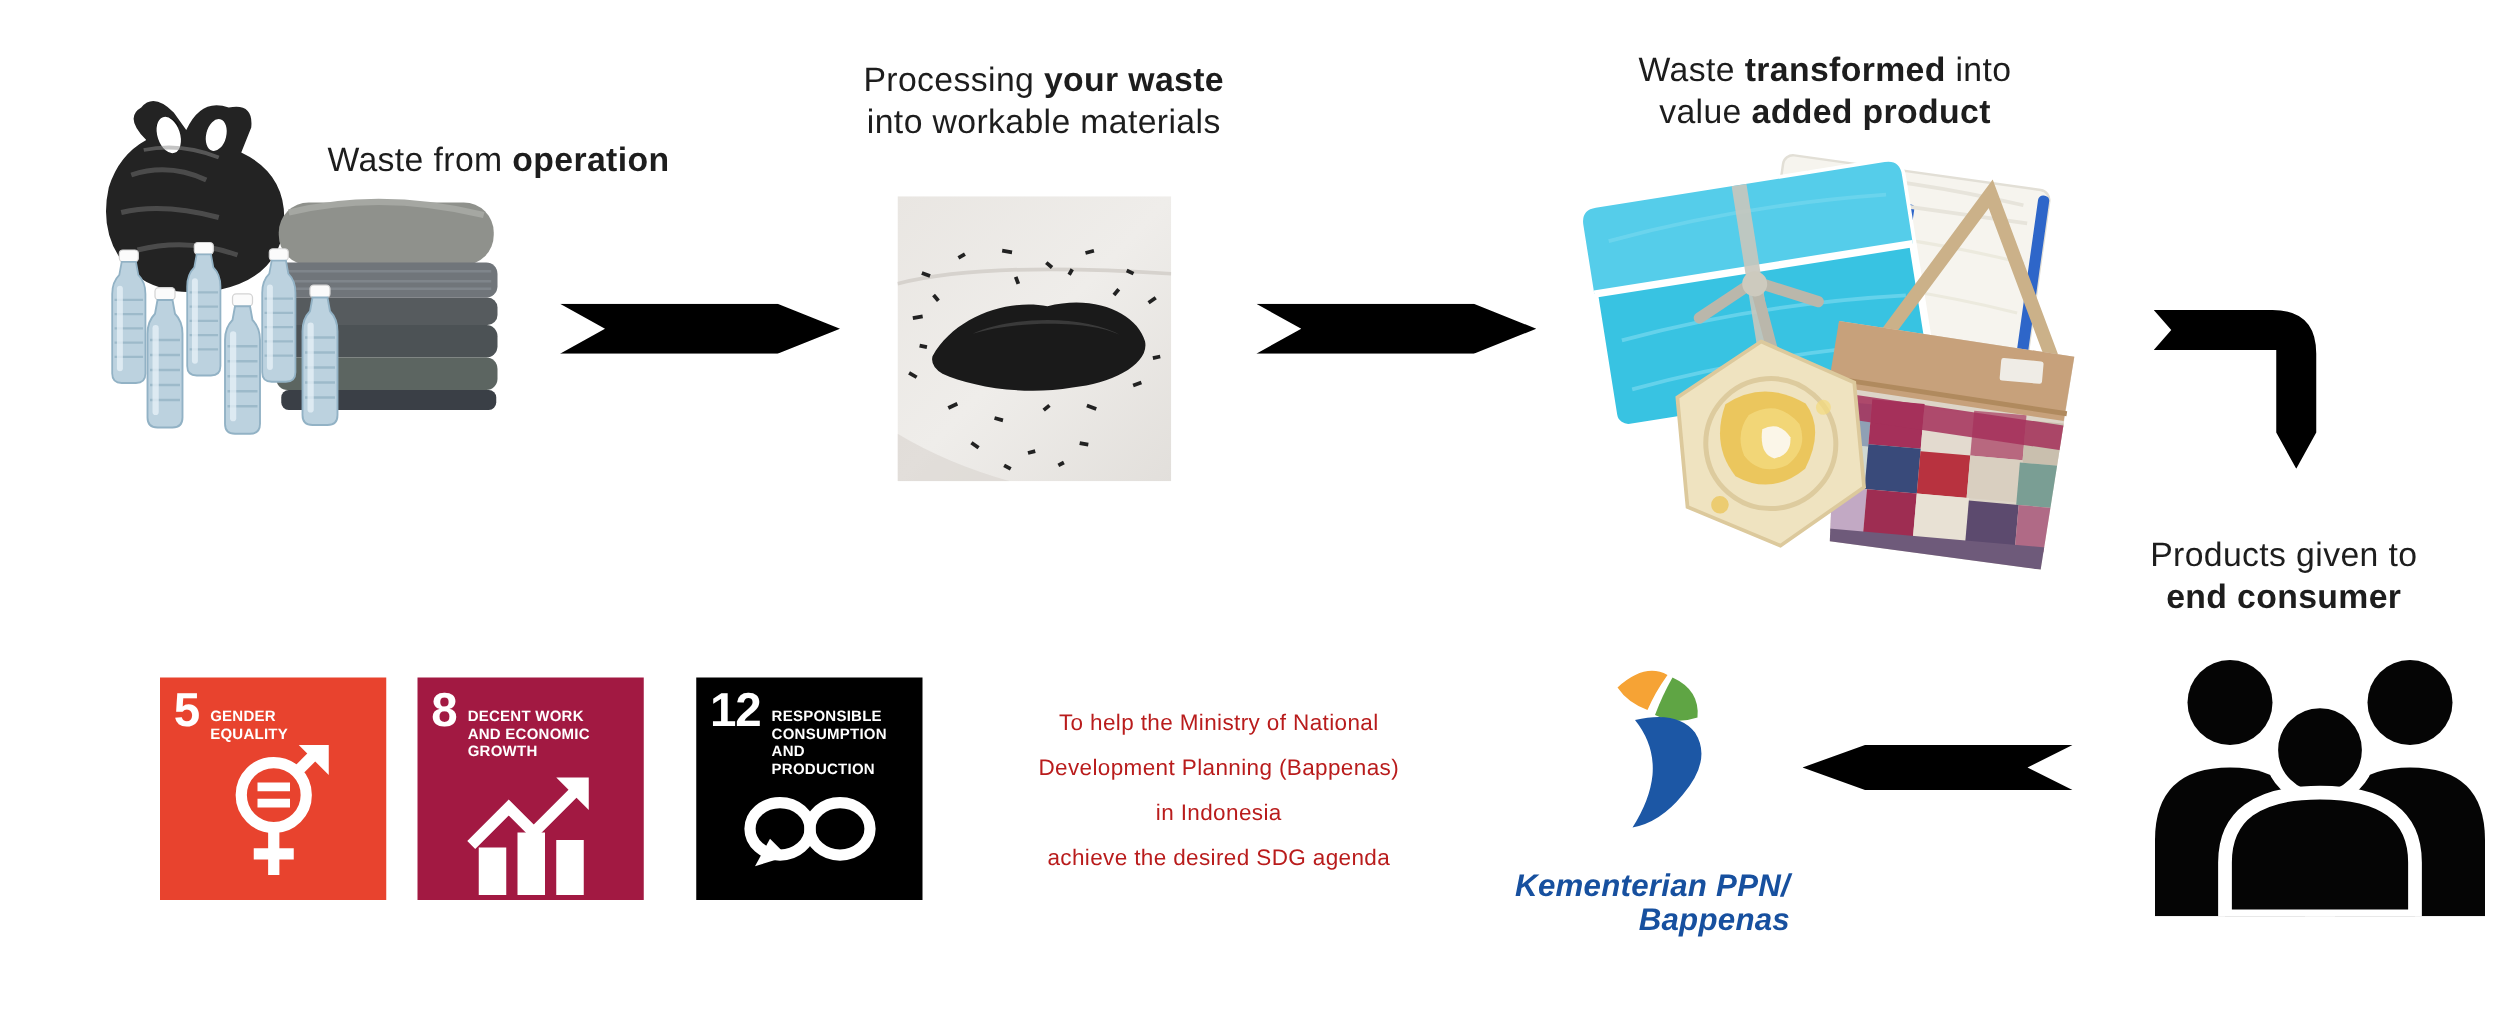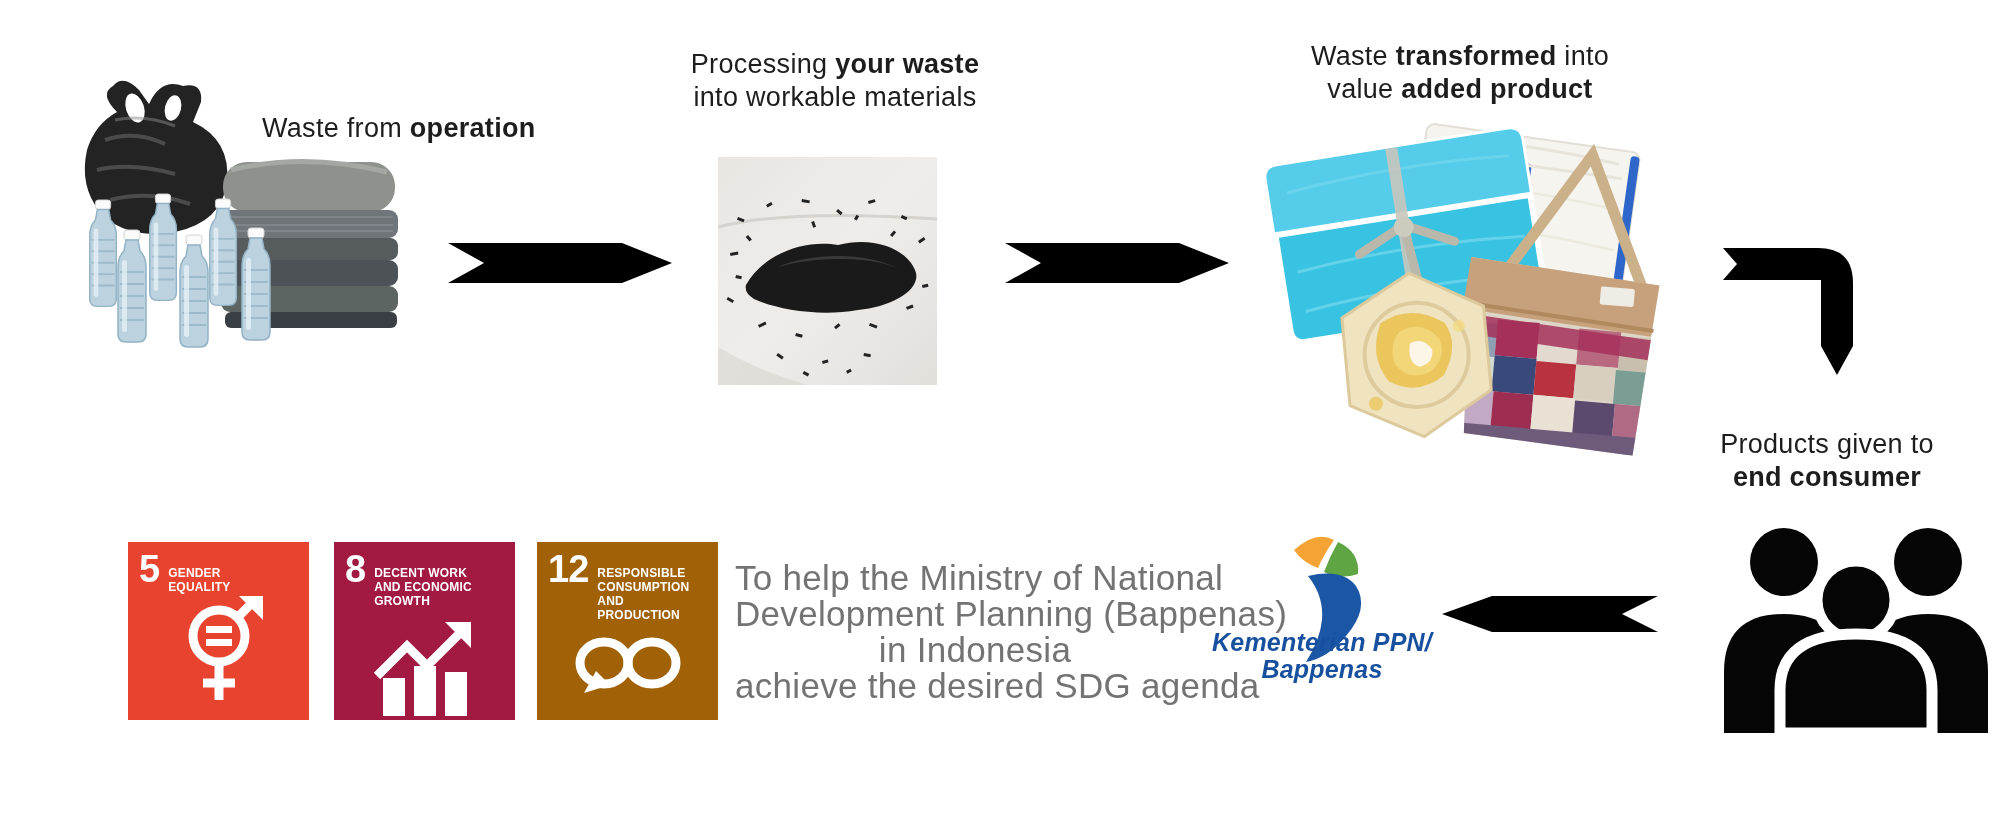--- a/index.html
+++ b/index.html
@@ -7,21 +7,21 @@
     position:relative;width:2000px;height:823px;background:#ffffff;overflow:hidden;
     font-family:"Liberation Sans","DejaVu Sans",sans-serif;color:#1c1c1c;
   }
   .abs{position:absolute;}
   .lbl{font-size:27px;line-height:33px;color:#1d1d1d;letter-spacing:.3px;}
   .lbl b{font-weight:700;}
   .center{text-align:center;}
   .nowrap{white-space:nowrap;}
 
   
-  .mission{font-size:35px;line-height:36px;color:#737373;letter-spacing:.3px;}
+  .mission{font-size:18px;line-height:36px;color:#b91c1c;letter-spacing:.3px;}
 
   
   .sdg-tile{position:absolute;top:0;width:181px;height:178px;color:#ffffff;box-sizing:border-box;padding:10px 11px;}
   .sdg-head{display:flex;align-items:flex-start;}
   .sdg-num{font-size:38px;font-weight:700;line-height:.9;letter-spacing:-1px;}
   .sdg-title{margin-left:9px;margin-top:14px;font-size:12px;font-weight:700;line-height:1.18;letter-spacing:.2px;max-width:118px;}
   .sdg-iconwrap{display:flex;justify-content:center;align-items:center;}
 
   
   .bappenas-caption{font-size:25px;line-height:27px;font-weight:700;font-style:italic;color:#17509f;text-align:center;letter-spacing:.2px;}
@@ -221,21 +221,21 @@
       <circle cx="134" cy="80" r="39"></circle>
       <path d="M58,213 L58,170 Q58,114 134,114 Q210,114 210,170 L210,213 Z"></path>
     </g>
   </svg>
 
   <svg class="abs" style="left:1280px;top:528px;" width="100" height="138" viewBox="0 0 100 138">
     <path d="M14,22 Q36,2 54,12 Q44,26 38,40 Q22,34 14,22 Z" fill="#f6a335"></path>
     <path d="M58,14 Q80,24 78,46 Q60,52 44,44 Q50,28 58,14 Z" fill="#5fa544"></path>
     <path d="M28,48 Q62,40 76,58 Q90,80 66,108 Q48,130 26,134 Q40,112 42,92 Q44,68 28,48 Z" fill="#1c57a5"></path>
   </svg>
-  <div class="abs bappenas-caption" style="left:1212px;top:629px;width:220px;">
+  <div class="abs bappenas-caption" style="left:1212px;top:696px;width:220px;text-align:right;">
     <div class="nowrap">Kementerian PPN/</div>
     <div class="nowrap">Bappenas</div>
   </div>
 
   <div class="abs mission center" style="left:735px;top:560px;width:480px;">
     <div class="nowrap">To help the Ministry of National</div>
     <div class="nowrap">Development Planning (Bappenas)</div>
     <div class="nowrap">in Indonesia</div>
     <div class="nowrap">achieve the desired SDG agenda</div>
   </div>
@@ -269,21 +269,21 @@
         <svg width="104" height="96" viewBox="0 0 104 96">
           <rect x="10" y="58" width="22" height="38" fill="#ffffff"></rect>
           <rect x="41" y="46" width="22" height="50" fill="#ffffff"></rect>
           <rect x="72" y="52" width="22" height="44" fill="#ffffff"></rect>
           <polyline points="4,56 34,26 54,46 88,12" fill="none" stroke="#ffffff" stroke-width="9"></polyline>
           <polygon points="72,2 98,2 98,28" fill="#ffffff"></polygon>
         </svg>
       </div>
     </div>
 
-    <div class="sdg-tile" style="left: 409px; background: #a16207;">
+    <div class="sdg-tile" style="left: 429px; background: #000000;">
       <div class="sdg-head">
         <div class="sdg-num">12</div>
         <div class="sdg-title">RESPONSIBLE CONSUMPTION AND PRODUCTION</div>
       </div>
       <div class="sdg-iconwrap" style="margin-top:8px;">
         <svg width="116" height="64" viewBox="0 0 116 64">
           <ellipse cx="34" cy="32" rx="24" ry="21" fill="none" stroke="#ffffff" stroke-width="9"></ellipse>
           <ellipse cx="82" cy="32" rx="24" ry="21" fill="none" stroke="#ffffff" stroke-width="9"></ellipse>
           <polygon points="14,62 40,54 26,40" fill="#ffffff"></polygon>
         </svg>

